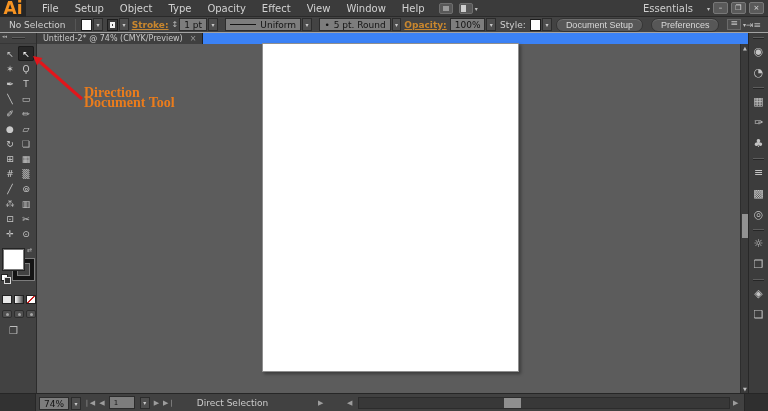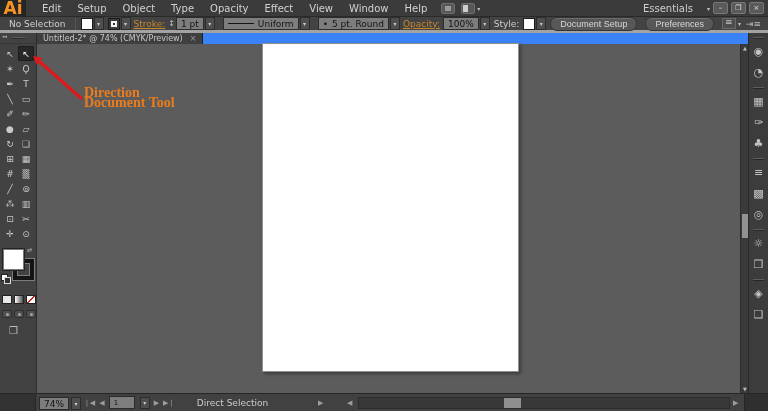--- a/index.html
+++ b/index.html
@@ -20,24 +20,24 @@
   .mb-icon.bridge::before { content:""; position:absolute; left:3px; top:2px; width:6px; height:5px; background:#9a9a9a; }
   .dd-caret { font-size:6px; color:#c0c0c0; margin-left:2px; }
   .mb-right { margin-left:auto; display:flex; align-items:center; }
   .workspace { font-size:10px; color:#cfcfcf; margin-right:12px; }
   .winbtn { width:15px; height:12px; background:#5a5a5a; border:1px solid #787878; border-radius:2px;
             color:#e0e0e0; font-size:7px; line-height:10px; text-align:center; margin-left:3px; }
   .winbtn.close { margin-right:4px; }
 
   
   .controlbar { position:absolute; top:17px; left:0; right:0; height:16px; background:#434343;
-                border-bottom:3px solid #a3a3a3; display:flex; align-items:center; font-size:9px;
+                border-bottom:1px solid #a3a3a3; display:flex; align-items:center; font-size:9px;
                 color:#cfcfcf; padding:0 5px; white-space:nowrap; }
   .cb-label { margin:0 4px; }
-  .cb-link { color:#c9872e; text-decoration:underline; margin:0 3px; }
+  .cb-link { color:#c9872e; text-decoration:underline; margin:0 3px;font-weight:bold; }
   .cb-sep { width:1px; height:12px; background:#2f2f2f; border-right:1px solid #565656; margin:0 5px; }
   .swatch { width:12px; height:12px; border:1px solid #1c1c1c; background:#fff; }
   .swatch.stroke { background:#3a3a3a; box-shadow: inset 0 0 0 2px #3a3a3a, inset 0 0 0 4px #f2f2f2; }
   .dd { width:10px; height:13px; background:#4e4e4e; border:1px solid #2c2c2c; color:#c9c9c9;
         font-size:6px; text-align:center; line-height:11px; margin-left:1px; }
   .field { background:#7d7d7d; color:#141414; height:13px; line-height:12px; padding:0 4px;
            border:1px solid #2c2c2c; display:flex; align-items:center; }
   .stepper { font-size:8px; color:#bdbdbd; margin-right:1px; }
   .dashline { display:inline-block; width:26px; height:1px; background:#141414; margin-right:4px; }
   .cb-btn { background:#575757; border:1px solid #343434; border-radius:7px; color:#d8d8d8;
@@ -129,21 +129,21 @@
                      border-left:1px solid #262626; }
 </style>
 </head>
 <body>
 
 <div class="app">
 
   <div class="menubar">
     <div class="ai-logo">Ai</div>
     <div class="menu-list" id="menu-list">
-        <div class="menu-item">Edit</div>
+        <div class="menu-item">File</div>
         <div class="menu-item">Setup</div>
         <div class="menu-item">Object</div>
         <div class="menu-item">Type</div>
         <div class="menu-item">Opacity</div>
         <div class="menu-item">Effect</div>
         <div class="menu-item">View</div>
         <div class="menu-item">Window</div>
         <div class="menu-item">Help</div>
       </div>
     <div class="mb-icon bridge"></div>

